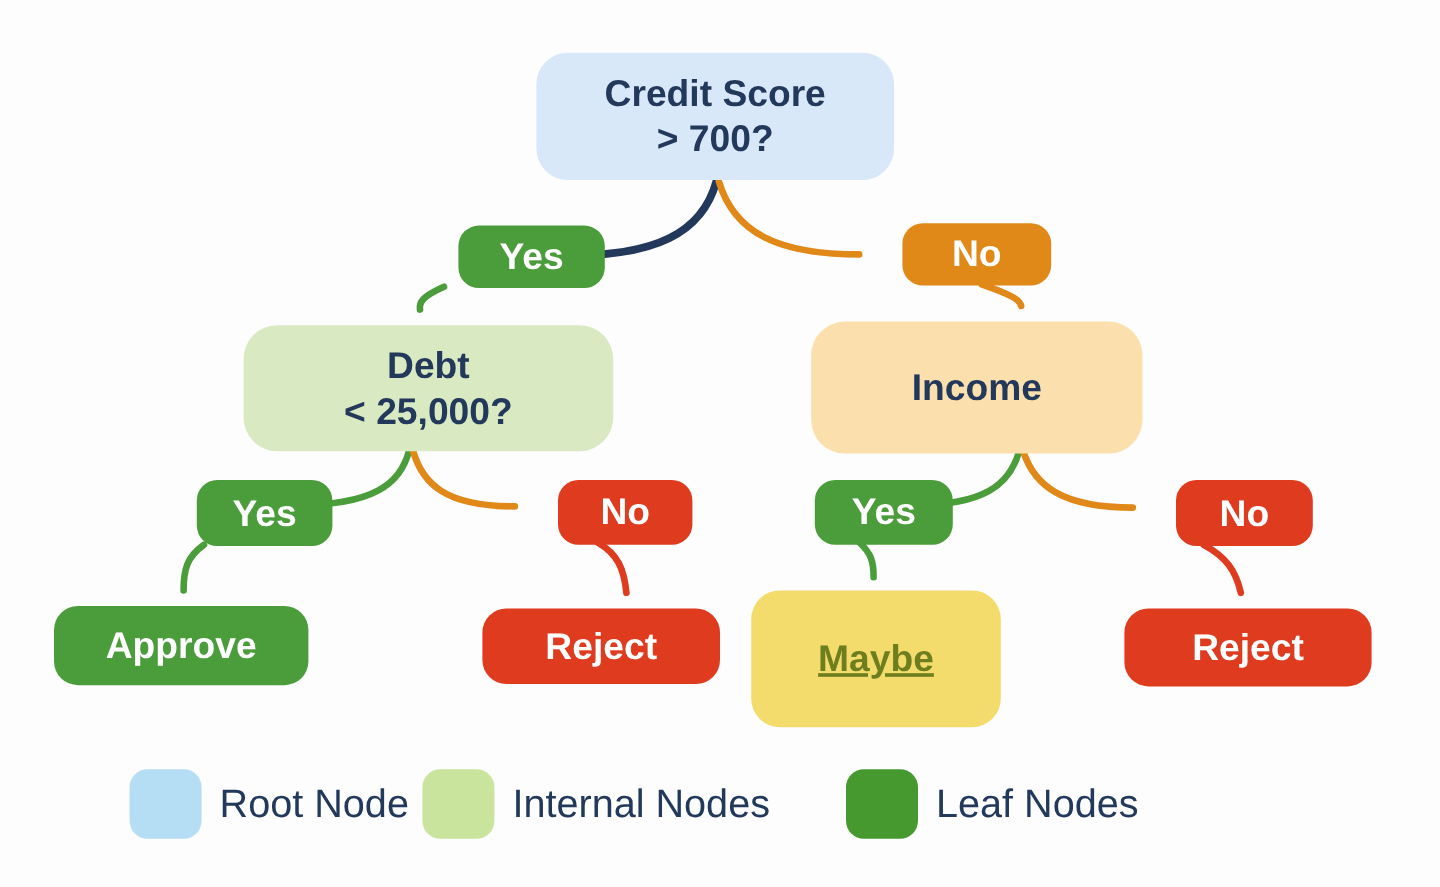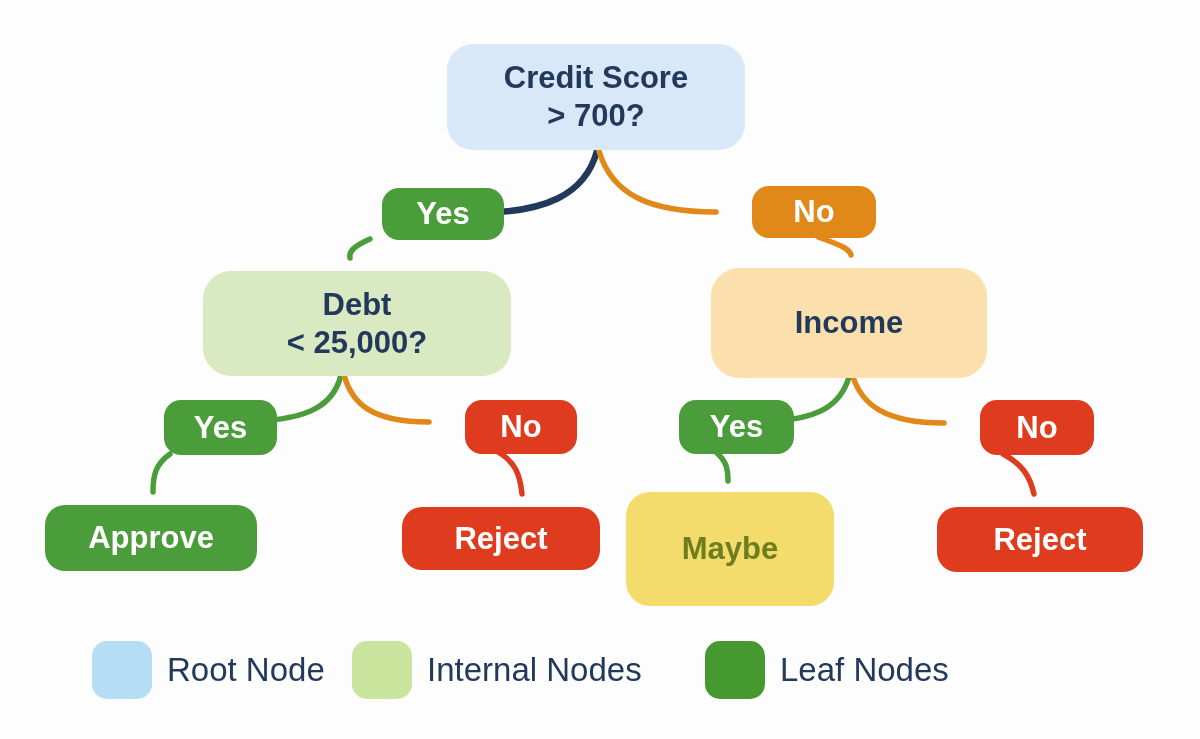--- a/index.html
+++ b/index.html
@@ -33,21 +33,21 @@
   }
   .node .ln{display:block;line-height:1.22;}
 
   .root-node{
     left:447px;top:44px;width:298px;height:106px;
     background:var(--c-rootFill);border-radius:26px;
     font-size:31px;
   }
   .internal-node{font-size:31px;border-radius:28px;}
   .debt-node{left:203px;top:271px;width:308px;height:105px;background:var(--c-internalFill);}
-  .income-node{left:711px;top:268px;width:276px;height:110px;background:var(--c-incomeFill);}
+  .income-node{left:676px;top:268px;width:276px;height:110px;background:var(--c-incomeFill);}
 
   .pill{
     position:absolute;z-index:3;
     display:flex;align-items:center;justify-content:center;
     color:#ffffff;font-weight:700;font-size:31px;
     border-radius:17px;
     margin-left:34px;
   }
   .pill-green{background:var(--c-green);}
   .pill-orange{background:var(--c-orange);}
@@ -65,29 +65,30 @@
     align-items:center;justify-content:center;
     color:#ffffff;font-weight:700;font-size:31px;
     border-radius:20px;text-align:center;
   }
   .leaf-approve{left:45px;top:505px;width:212px;height:66px;background:var(--c-green);align-items:center;}
   .leaf-reject-left{left:402px;top:507px;width:198px;height:63px;background:var(--c-red);}
   .leaf-maybe{
     left:626px;top:492px;width:208px;height:114px;
     background:var(--c-yellow);color:var(--c-olive);
     border-radius:24px;
+    text-decoration:underline;
   }
   .leaf-reject-right{left:937px;top:507px;width:206px;height:65px;background:var(--c-red);}
 
   .legend{position:absolute;left:0;top:640px;width:1200px;height:70px;z-index:2;}
   .legend-item{
     position:absolute;top:0;height:60px;
     display:flex;align-items:center;
   }
-  .legend-item-0{left:56px;padding-left:36px;}
+  .legend-item-0{left:72px;padding-left:36px;}
   .legend-item-1{left:352px;}
   .legend-item-2{left:705px;}
   .legend-swatch{
     width:60px;height:58px;border-radius:15px;
     flex:0 0 auto;
   }
   .swatch-root{background:var(--c-legendBlue);}
   .swatch-internal{background:var(--c-legendLightGreen);}
   .swatch-leaf{background:var(--c-legendGreen);}
   .legend-label{

